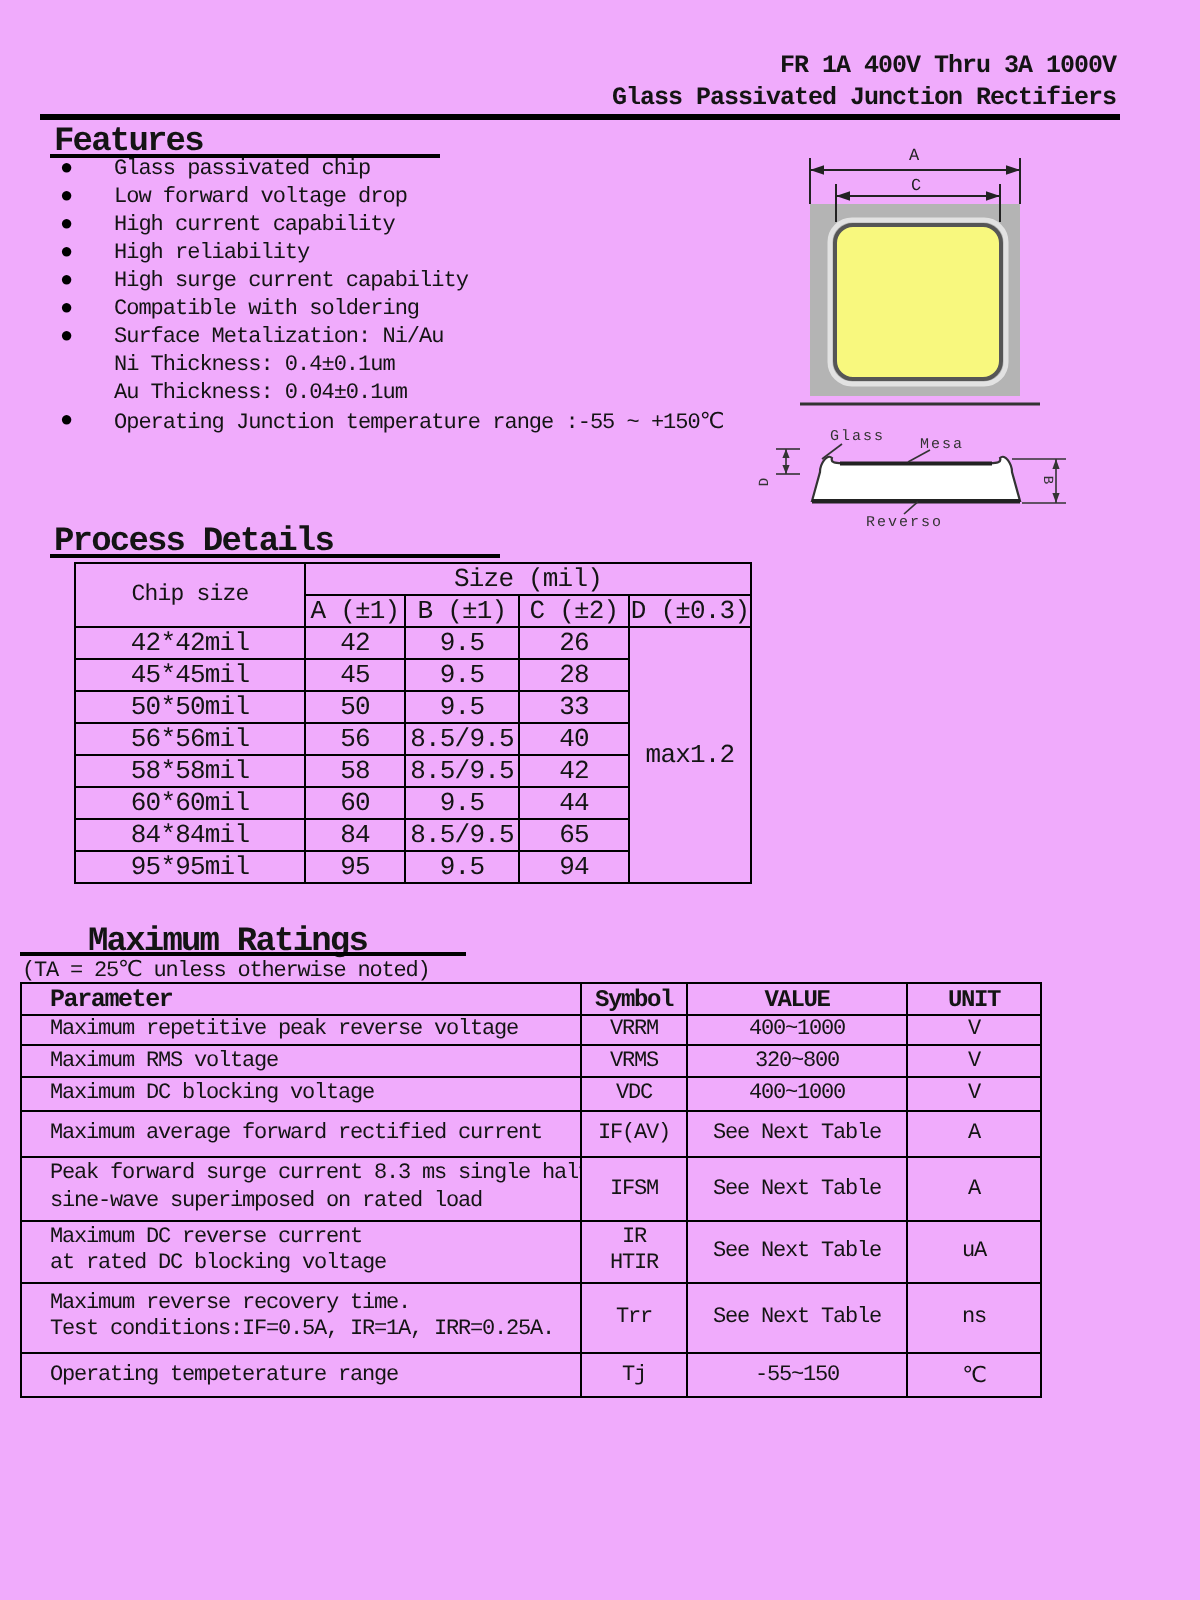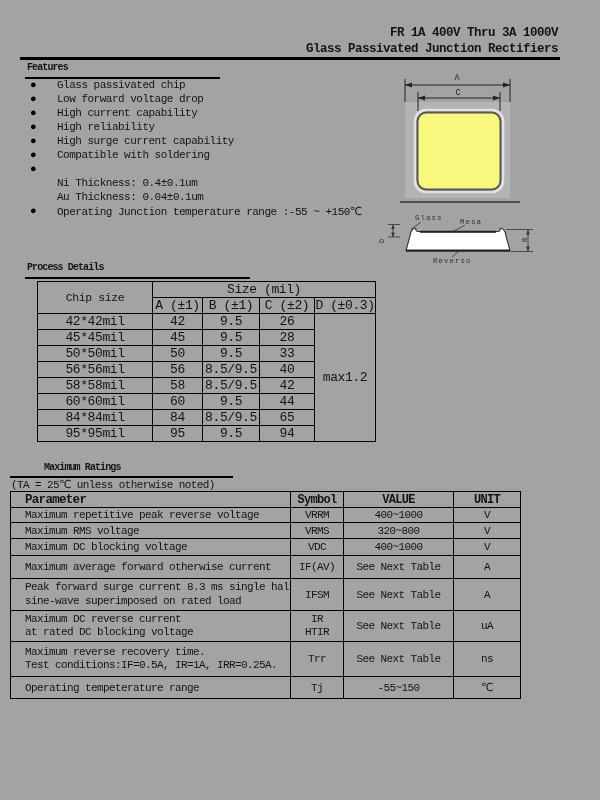--- a/index.html
+++ b/index.html
@@ -1,24 +1,24 @@
 <!DOCTYPE html>
 <html><head>
 <meta charset="utf-8">
 <style>
   html,body{margin:0;padding:0;background:#fff;}
-  .page{position:relative;width:600px;height:800px;background:#a3a3a3;overflow:hidden;
+  .page{position:relative;width:600px;height:800px;background:#f0abfc;overflow:hidden;
         font-family:"Liberation Mono","DejaVu Sans Mono","DejaVu Sans",monospace;color:#141414;}
   .abs{position:absolute;}
 
   .doc-title{top:26px;right:42px;text-align:right;font-weight:bold;
              font-size:12.5px;letter-spacing:-0.5px;line-height:15.5px;white-space:nowrap;}
   .title-rule{top:57px;left:20px;width:540px;height:3px;background:#000;}
 
-  .sec-heading{font-weight:bold;font-size:10px;letter-spacing:-0.9px;white-space:nowrap;}
+  .sec-heading{font-weight:bold;font-size:17px;letter-spacing:-0.9px;white-space:nowrap;}
   .sec-underline{height:2px;background:#000;}
 
   .features-list{left:30px;top:78px;width:345px;}
   .feat-row{height:14px;display:flex;align-items:center;}
   .feat-bullet{width:27px;font-size:11px;line-height:1;color:#000;flex:0 0 27px;}
   .feat-row.nobullet .feat-bullet{visibility:hidden;}
   .feat-text{font-size:11px;letter-spacing:-0.5px;white-space:nowrap;}
 
   table{border-collapse:collapse;table-layout:fixed;}
   .ptable{left:25px;top:281px;}
@@ -71,20 +71,21 @@
     <div class="feat-row">
         <span class="feat-bullet">●</span>
         <span class="feat-text">High surge current capability</span>
       </div>
     <div class="feat-row">
         <span class="feat-bullet">●</span>
         <span class="feat-text">Compatible with soldering</span>
       </div>
     <div class="feat-row">
         <span class="feat-bullet">●</span>
+        <span class="feat-text">Surface Metalization: Ni/Au</span>
       </div>
     <div class="feat-row nobullet">
         <span class="feat-bullet">●</span>
         <span class="feat-text">Ni Thickness: 0.4±0.1um</span>
       </div>
     <div class="feat-row nobullet">
         <span class="feat-bullet">●</span>
         <span class="feat-text">Au Thickness: 0.04±0.1um</span>
       </div>
     <div class="feat-row">
@@ -250,21 +251,21 @@
         <td>320~800</td>
         <td>V</td>
       </tr>
       <tr style="height:17px">
         <td class="param">Maximum DC blocking voltage</td>
         <td>VDC</td>
         <td>400~1000</td>
         <td>V</td>
       </tr>
       <tr style="height:23px">
-        <td class="param">Maximum average forward otherwise current</td>
+        <td class="param">Maximum average forward rectified current</td>
         <td>IF(AV)</td>
         <td>See Next Table</td>
         <td>A</td>
       </tr>
       <tr style="height:32px">
         <td class="param">
           <div class="l2">Peak forward surge current 8.3 ms single half</div>
           <div class="l2">sine-wave superimposed on rated load</div>
         </td>
         <td>IFSM</td>

